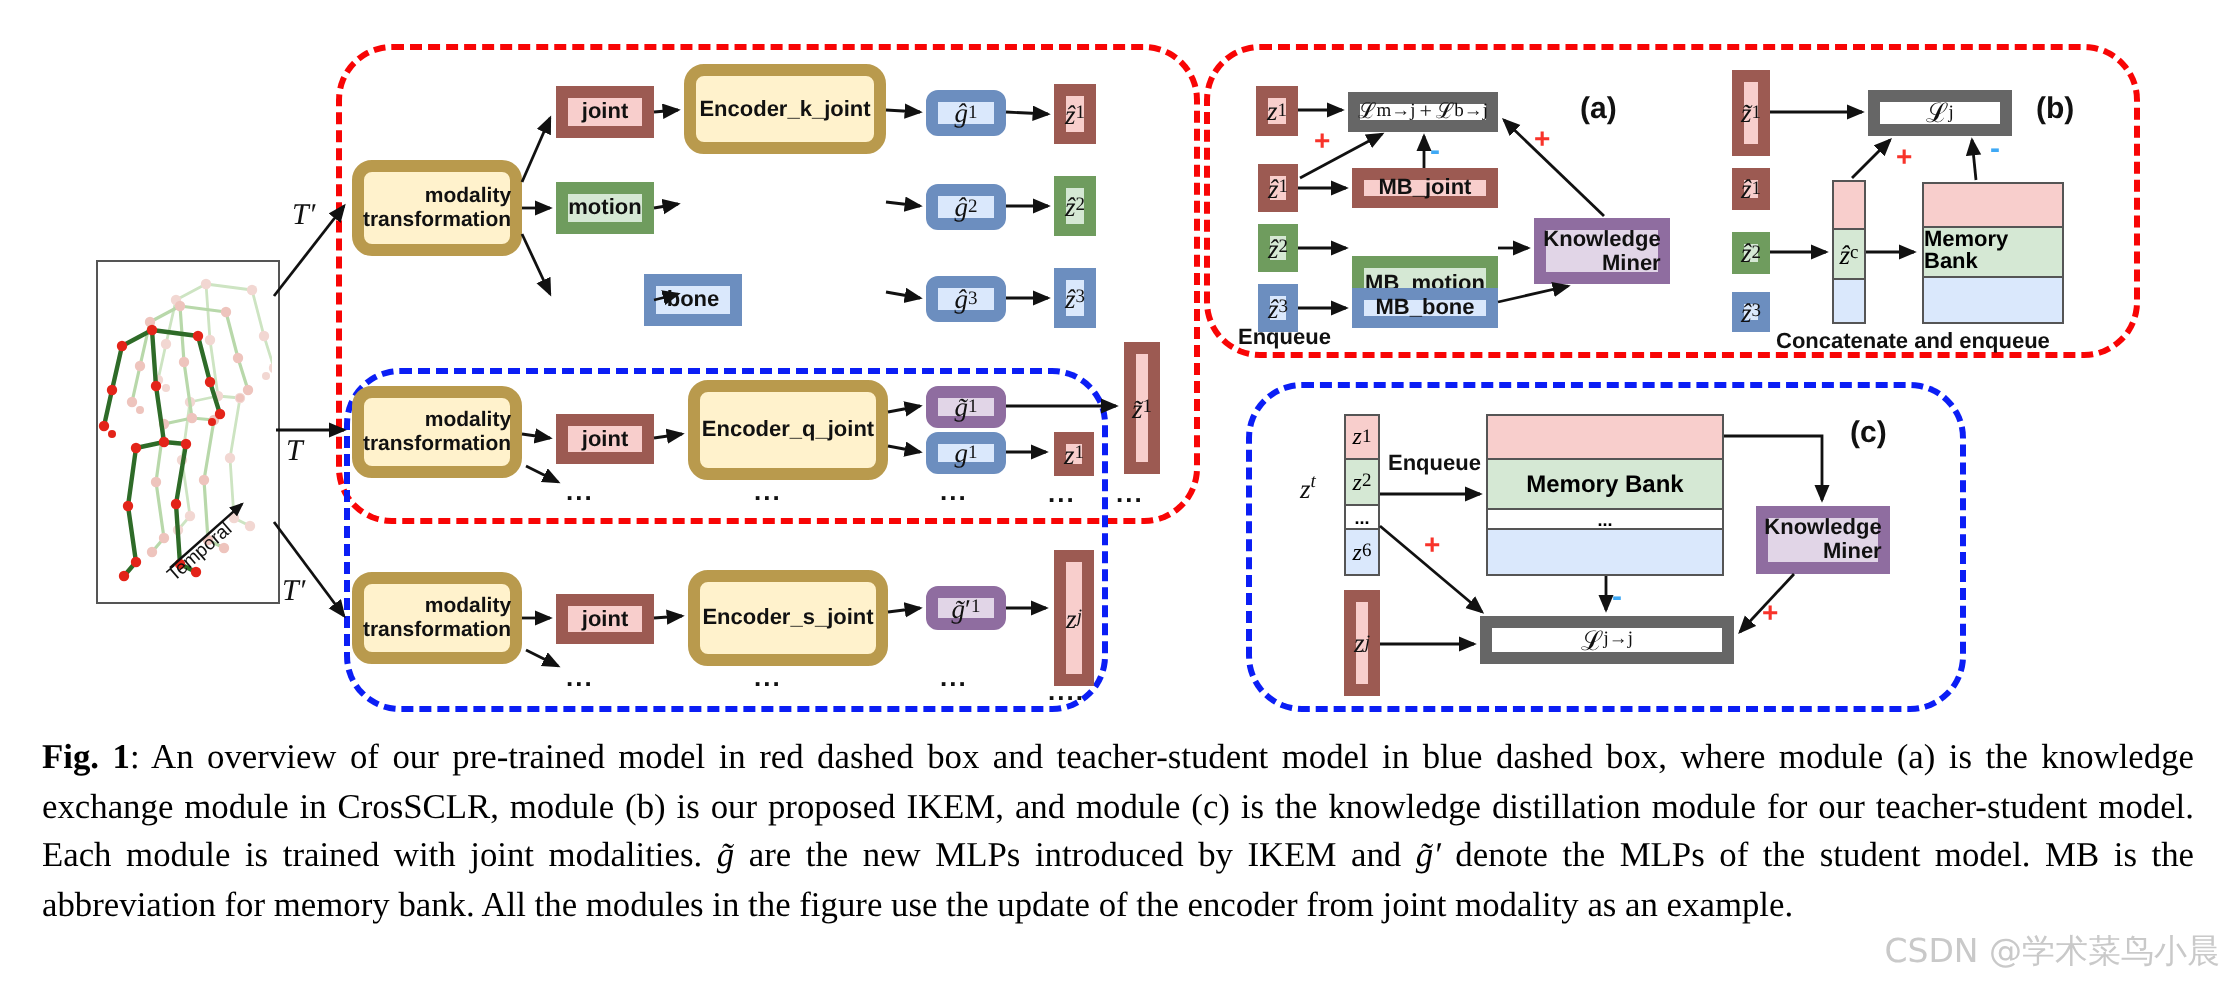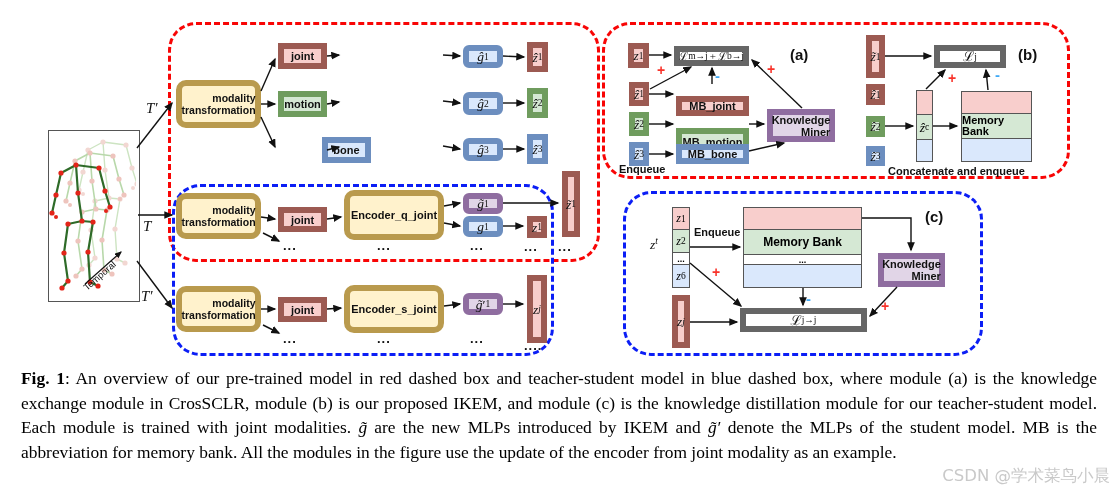--- a/index.html
+++ b/index.html
@@ -89,20 +89,21 @@
       <text transform="translate(38,160) rotate(-41)" font-size="9.5" fill="#111" font-family="Liberation Sans, sans-serif">Temporal</text>
     </svg>
   </div>
 
   <span class="lab tmath" style="left:146px;top:100px;">T′</span>
   <span class="lab tmath" style="left:143px;top:218px;">T</span>
   <span class="lab tmath" style="left:141px;top:288px;">T′</span>
 
   <div class="box yellow r10" style="left:176px;top:80px;width:85px;height:48px;font-size:10.5px;">modality transformation</div>
   <div class="box pink" style="left:278px;top:43px;width:49px;height:26px;">joint</div>
+  <div class="box yellow r10" style="left:342px;top:32px;width:101px;height:45px;">Encoder_k_joint</div>
   <div class="box lblue r6 mth" style="left:463px;top:45px;width:40px;height:23px;">
       <span class="mi">ĝ</span>
       <sub>1</sub>
     </div>
   <div class="box pink mth" style="left:527px;top:42px;width:21px;height:30px;">
       <span class="mi">ẑ</span>
       <sub>1</sub>
     </div>
   <div class="box green" style="left:278px;top:91px;width:49px;height:26px;">motion</div>
   <div class="box lblue r6 mth" style="left:463px;top:92px;width:40px;height:23px;">
@@ -174,21 +175,21 @@
       <sub>m→j</sub>
     <span style="padding:0 2px;">+</span>
     <span>ℒ</span>
       <sub>b→j</sub>
   </div>
   <span class="lab tag" style="left:790px;top:46px;">(a)</span>
   <div class="box pink mth" style="left:629px;top:82px;width:20px;height:24px;">
       <span class="mi">ẑ</span>
       <sub>1</sub>
     </div>
-  <div class="box pink" style="left:676px;top:84px;width:73px;height:20px;margin-top:12px;">MB_joint</div>
+  <div class="box pink" style="left:676px;top:84px;width:73px;height:20px;">MB_joint</div>
   <div class="box green mth" style="left:629px;top:112px;width:20px;height:24px;">
       <span class="mi">ẑ</span>
       <sub>2</sub>
     </div>
   <div class="box green" style="left:676px;top:128px;width:73px;height:28px;">MB_motion</div>
   <div class="box purple" style="left:767px;top:109px;width:68px;height:33px;padding:0 6px;">Knowledge Miner</div>
   <div class="box lblue mth" style="left:629px;top:142px;width:20px;height:24px;">
       <span class="mi">ẑ</span>
       <sub>3</sub>
     </div>

